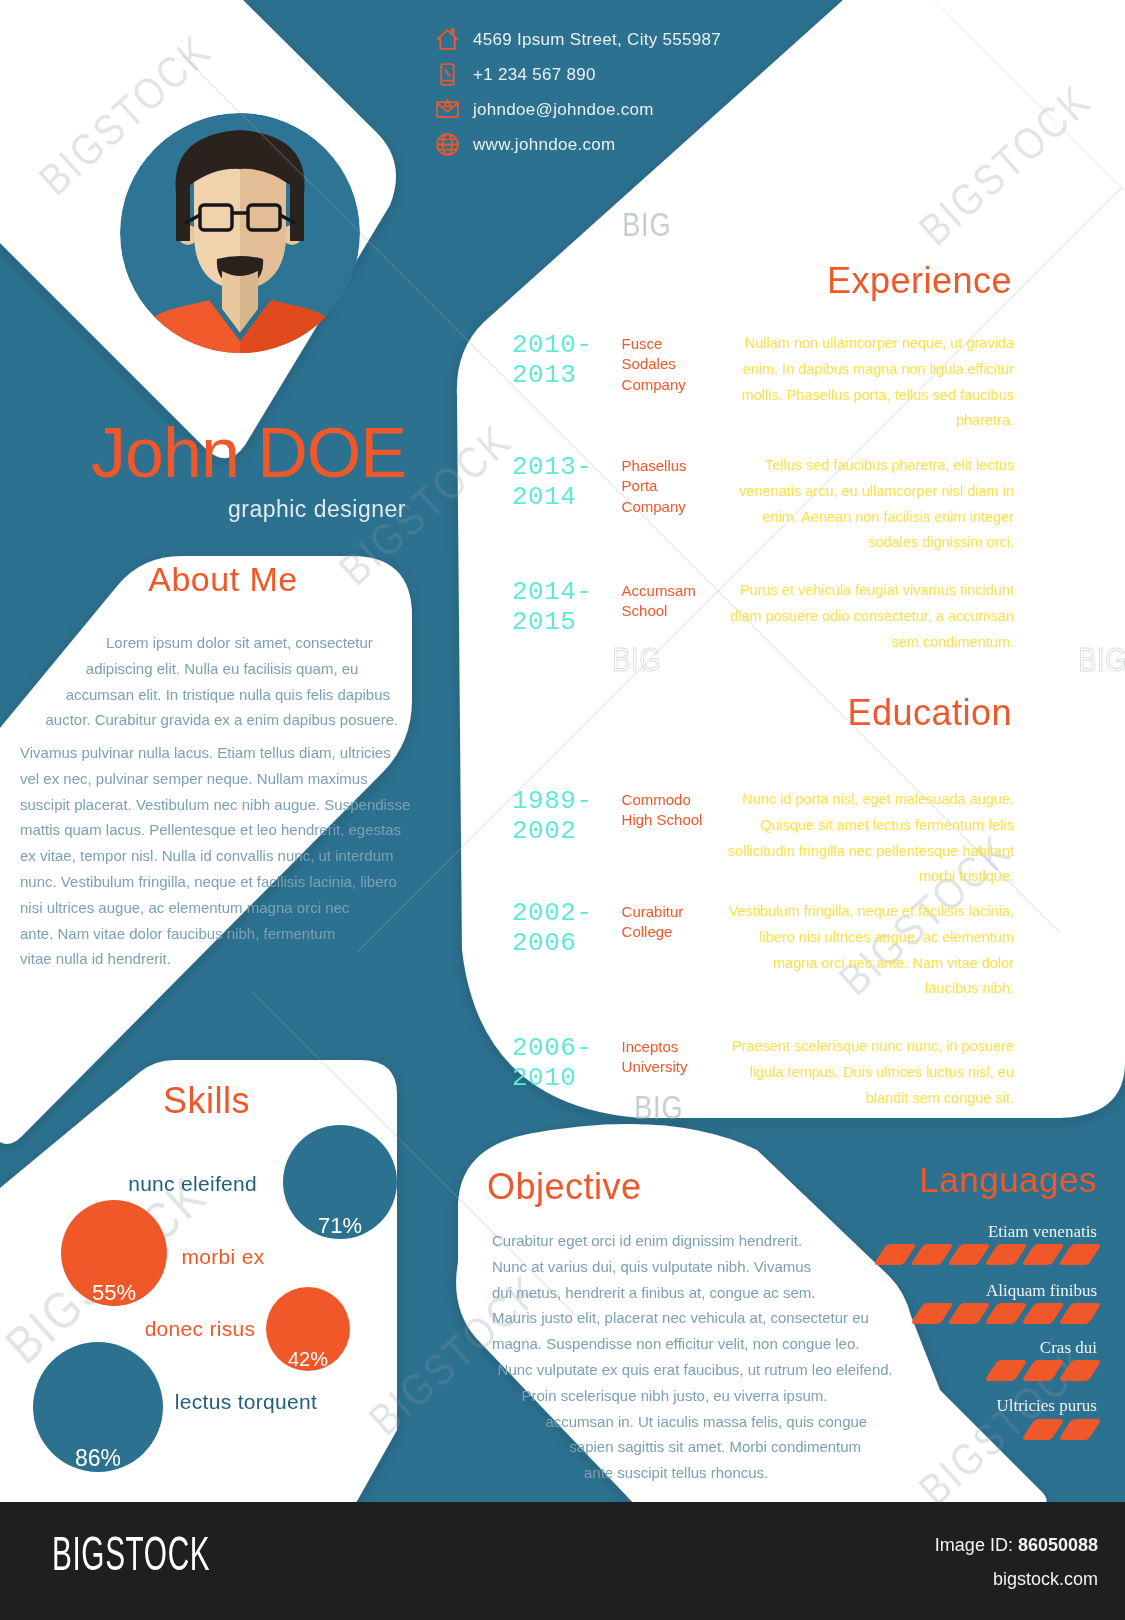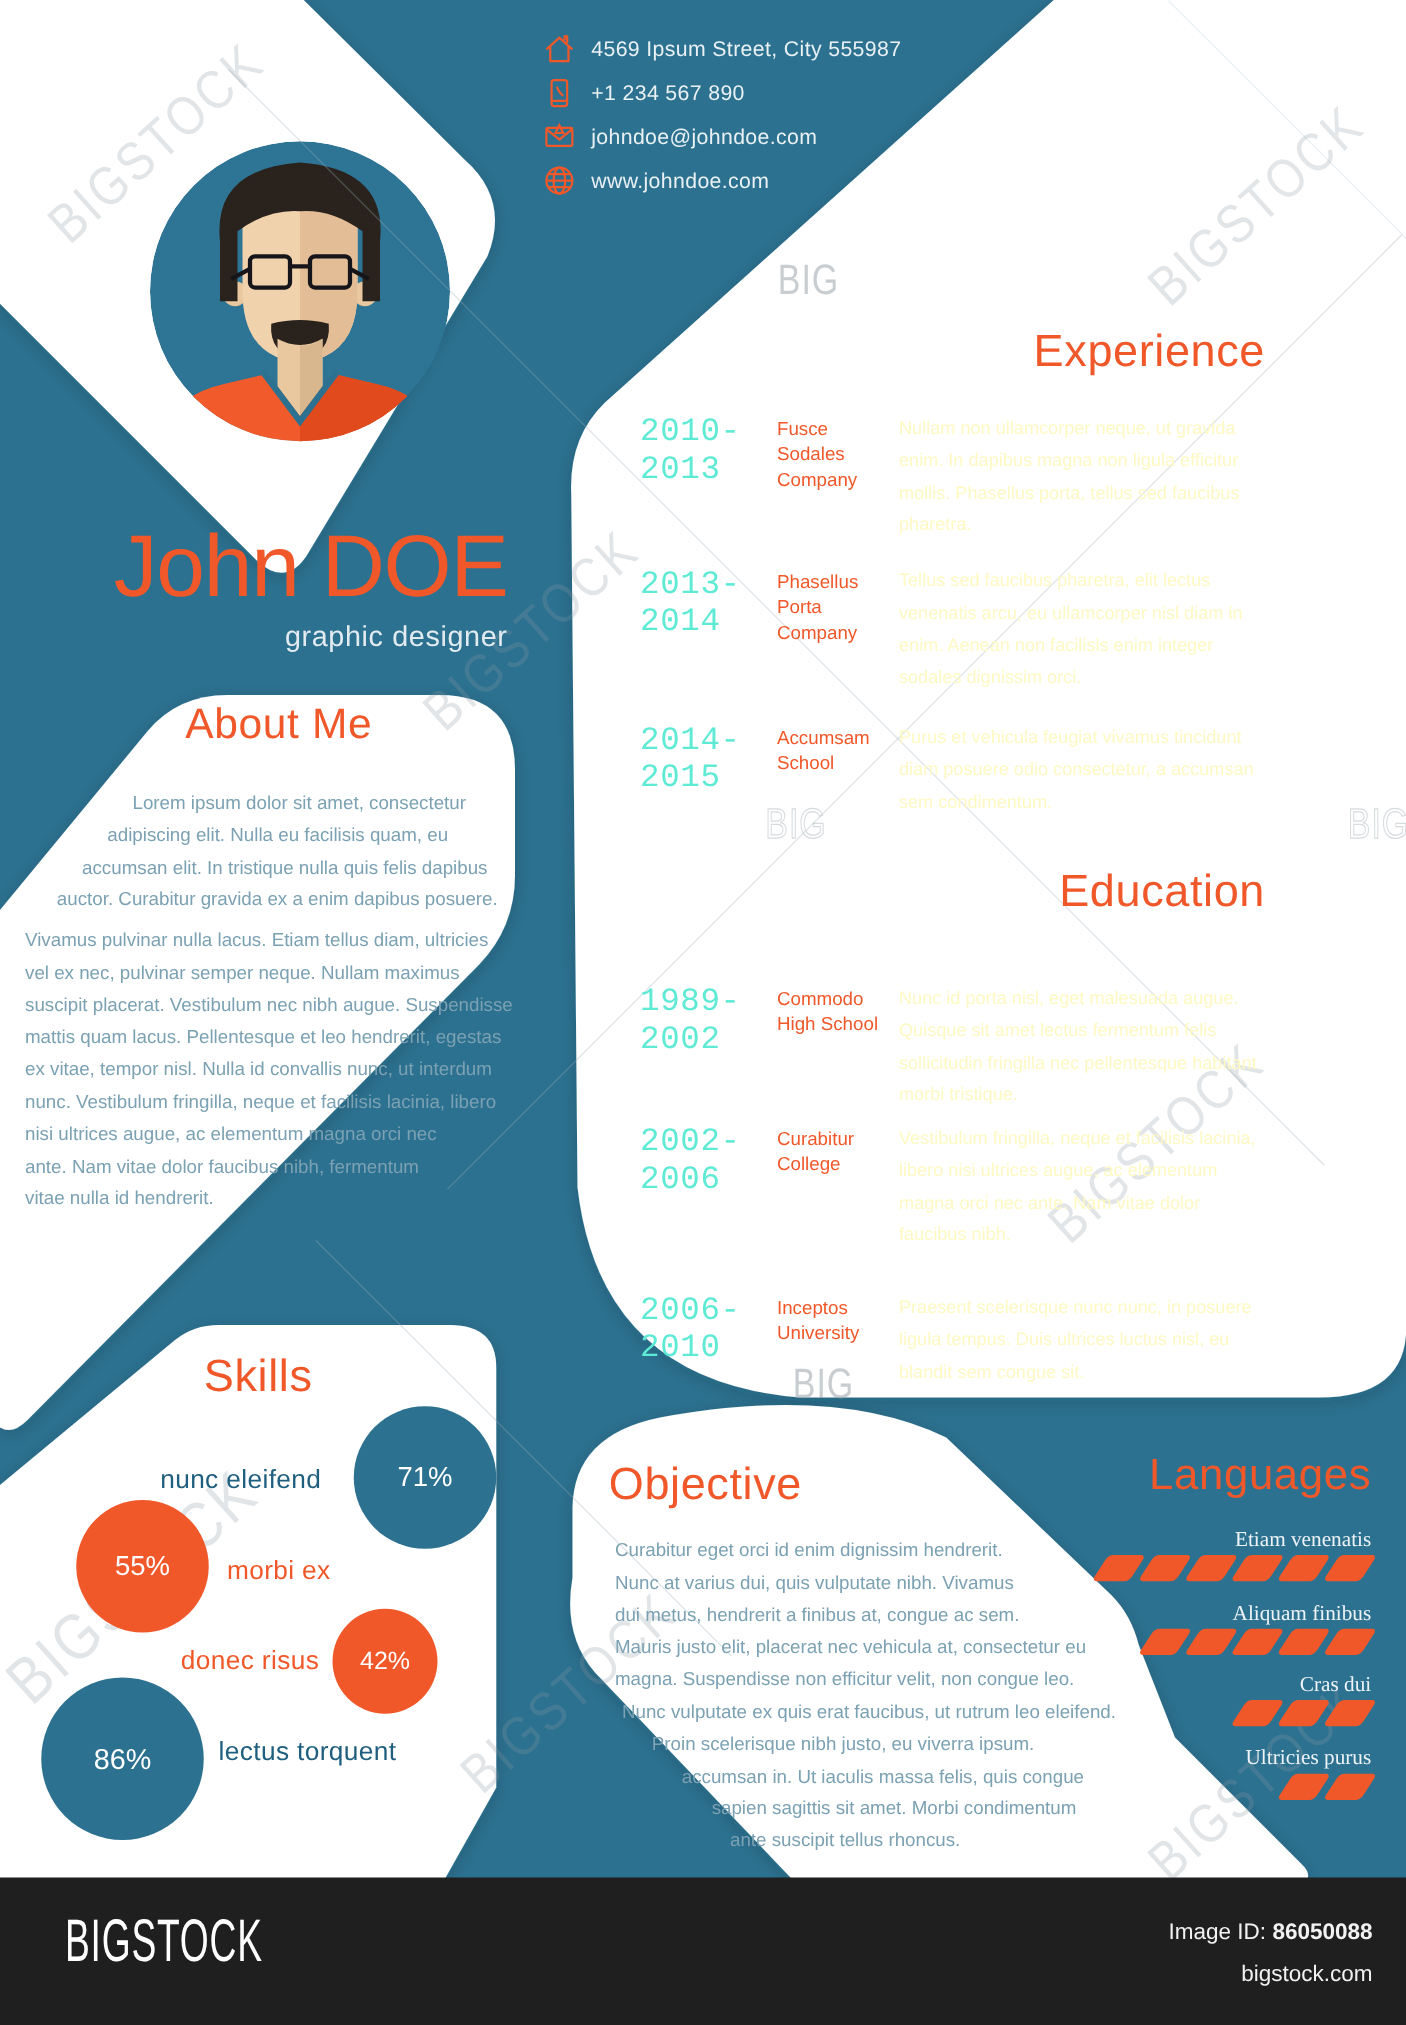--- a/index.html
+++ b/index.html
@@ -21,23 +21,23 @@
   .cut{pointer-events:none;}
   .about-cut-tl{float:left;width:86px;height:110px;shape-outside:polygon(0 0,100% 0,0 100%);}
   .about-cut-br{float:right;width:336px;height:482px;shape-outside:polygon(100% 30%,100% 100%,2% 100%);}
   .obj-box{left:492px;top:1228px;width:402px;height:248px;}
   .obj-cut-tr{float:right;width:90px;height:94px;shape-outside:polygon(0 0,100% 0,100% 100%);}
   .obj-cut-bl{float:left;width:92px;height:248px;shape-outside:polygon(0 60%,100% 100%,0 100%);}
   
   .trow{position:absolute;left:512px;width:502px;display:flex;}
   .row-years{width:110px;font-size:26px;color:#5eead4;letter-spacing:.5px;font-family:Liberation Mono, monospace;}
   .row-company{width:98px;font-size:15px;line-height:1.35;color:#f0582a;padding-top:4px;}
-  .row-desc{width:296px;margin-left:auto;font-size:14.5px;line-height:1.78;color:#fef9c3;padding-top:1px;}
-  
-  .skill-circle{position:absolute;border-radius:50%;display:flex;align-items:center;justify-content:center;color:#fff;}
+  .row-desc{width:296px;margin-left:auto;font-size:14.5px;line-height:1.78;color:#fde047;text-align:right;padding-top:1px;}
+  
+  .skill-circle{position:absolute;border-radius:50%;display:flex;align-items:flex-end;justify-content:center;color:#fff;}
   .sc-teal{background:#2c7190;}
   .sc-orange{background:#f0582a;}
   .s0{left:283px;top:1125px;width:114px;height:114px;font-size:22px;}
   .s1{left:61px;top:1200px;width:106px;height:106px;font-size:22px;}
   .s2{left:266px;top:1287px;width:84px;height:84px;font-size:20px;}
   .s3{left:33px;top:1342px;width:130px;height:130px;font-size:23px;}
   .skill-label{position:absolute;font-size:21px;letter-spacing:.3px;}
   .sk-teal{color:#1e5e7e;}
   .sk-orange{color:#f0582a;}
   .l0{left:105px;top:1172px;width:152px;text-align:right;}

